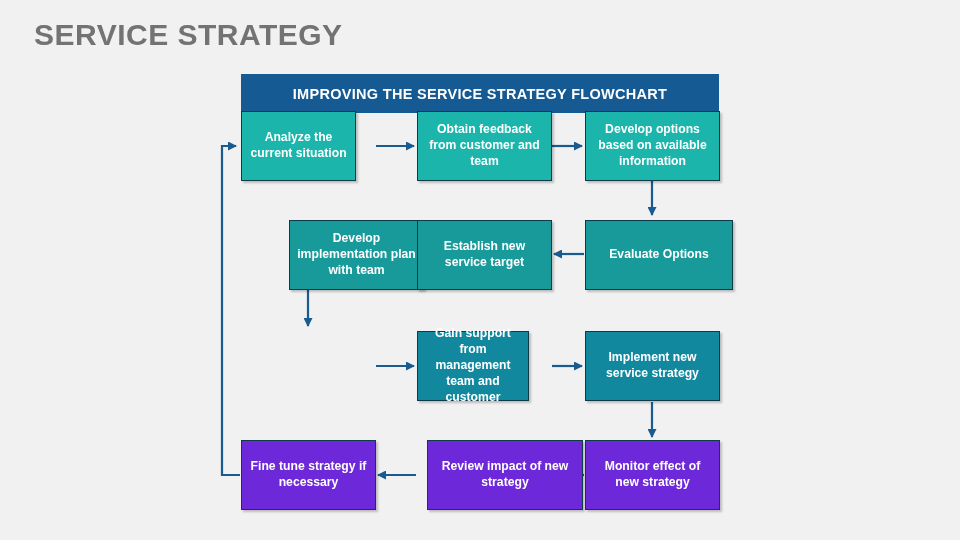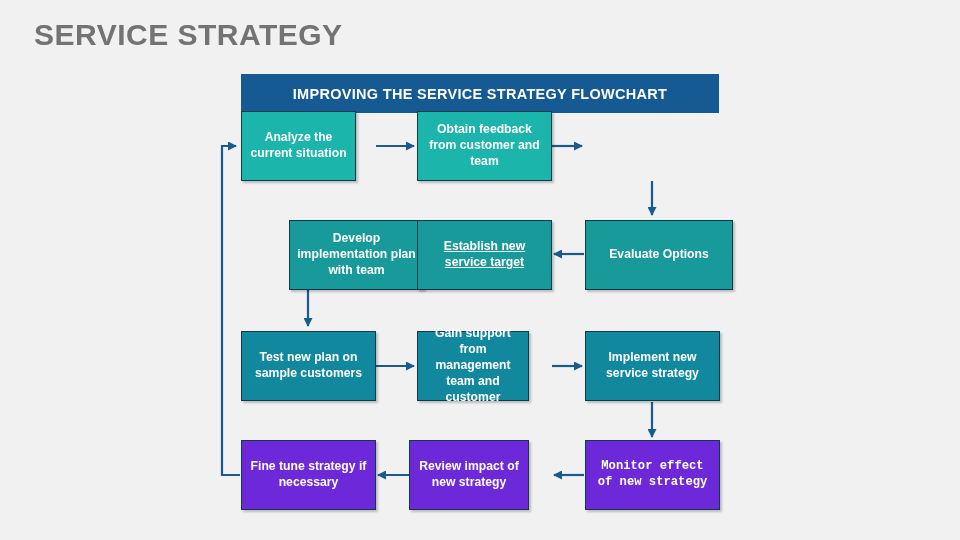--- a/index.html
+++ b/index.html
@@ -131,50 +131,50 @@
   </svg>
 
   <div class="node tier1" style="left:241px; top:111px; width:115px; height:70px;">
     <span>Analyze the current situation</span>
   </div>
 
   <div class="node tier1" style="left:417px; top:111px; width:135px; height:70px;">
     <span>Obtain feedback from customer and team</span>
   </div>
 
+  <div class="node tier1" style="left:585px; top:111px; width:135px; height:70px;">
+    <span>Develop options based on available information</span>
+  </div>
 
   <div class="node tier2" style="left:241px; top:220px; width:135px; height:70px;margin-left:48px;">
     <span>Develop implementation plan with team</span>
   </div>
 
-  <div class="node tier2" style="left:417px; top:220px; width:135px; height:70px;text-decoration:underline;">
+  <div class="node tier2" style="left:417px; top:220px; width:135px; height:70px;">
     <span>Establish new service target</span>
   </div>
 
   <div class="node tier2" style="left:585px; top:220px; width:148px; height:70px;">
     <span>Evaluate Options</span>
   </div>
 
-  <div class="node tier3" style="left:241px; top:331px; width:135px; height:70px;">
-    <span>Test new plan on sample customers</span>
-  </div>
 
   <div class="node tier3" style="left:417px; top:331px; width:112px; height:70px;">
     <span>Gain support from management team and customer</span>
   </div>
 
   <div class="node tier3" style="left:585px; top:331px; width:135px; height:70px;">
     <span>Implement new service strategy</span>
   </div>
 
   <div class="node tier4" style="left:241px; top:440px; width:135px; height:70px;">
     <span>Fine tune strategy if necessary</span>
   </div>
 
-  <div class="node tier4" style="left:409px; top:440px; width:120px; height:70px;">
+  <div class="node tier4" style="left:427px; top:440px; width:156px; height:70px;">
     <span>Review impact of new strategy</span>
   </div>
 
-  <div class="node tier4" style="left:585px; top:440px; width:135px; height:70px;font-family:Liberation Mono, monospace;">
+  <div class="node tier4" style="left:585px; top:440px; width:135px; height:70px;">
     <span>Monitor effect of new strategy</span>
   </div>
 
 </div>
 
 </body></html>

